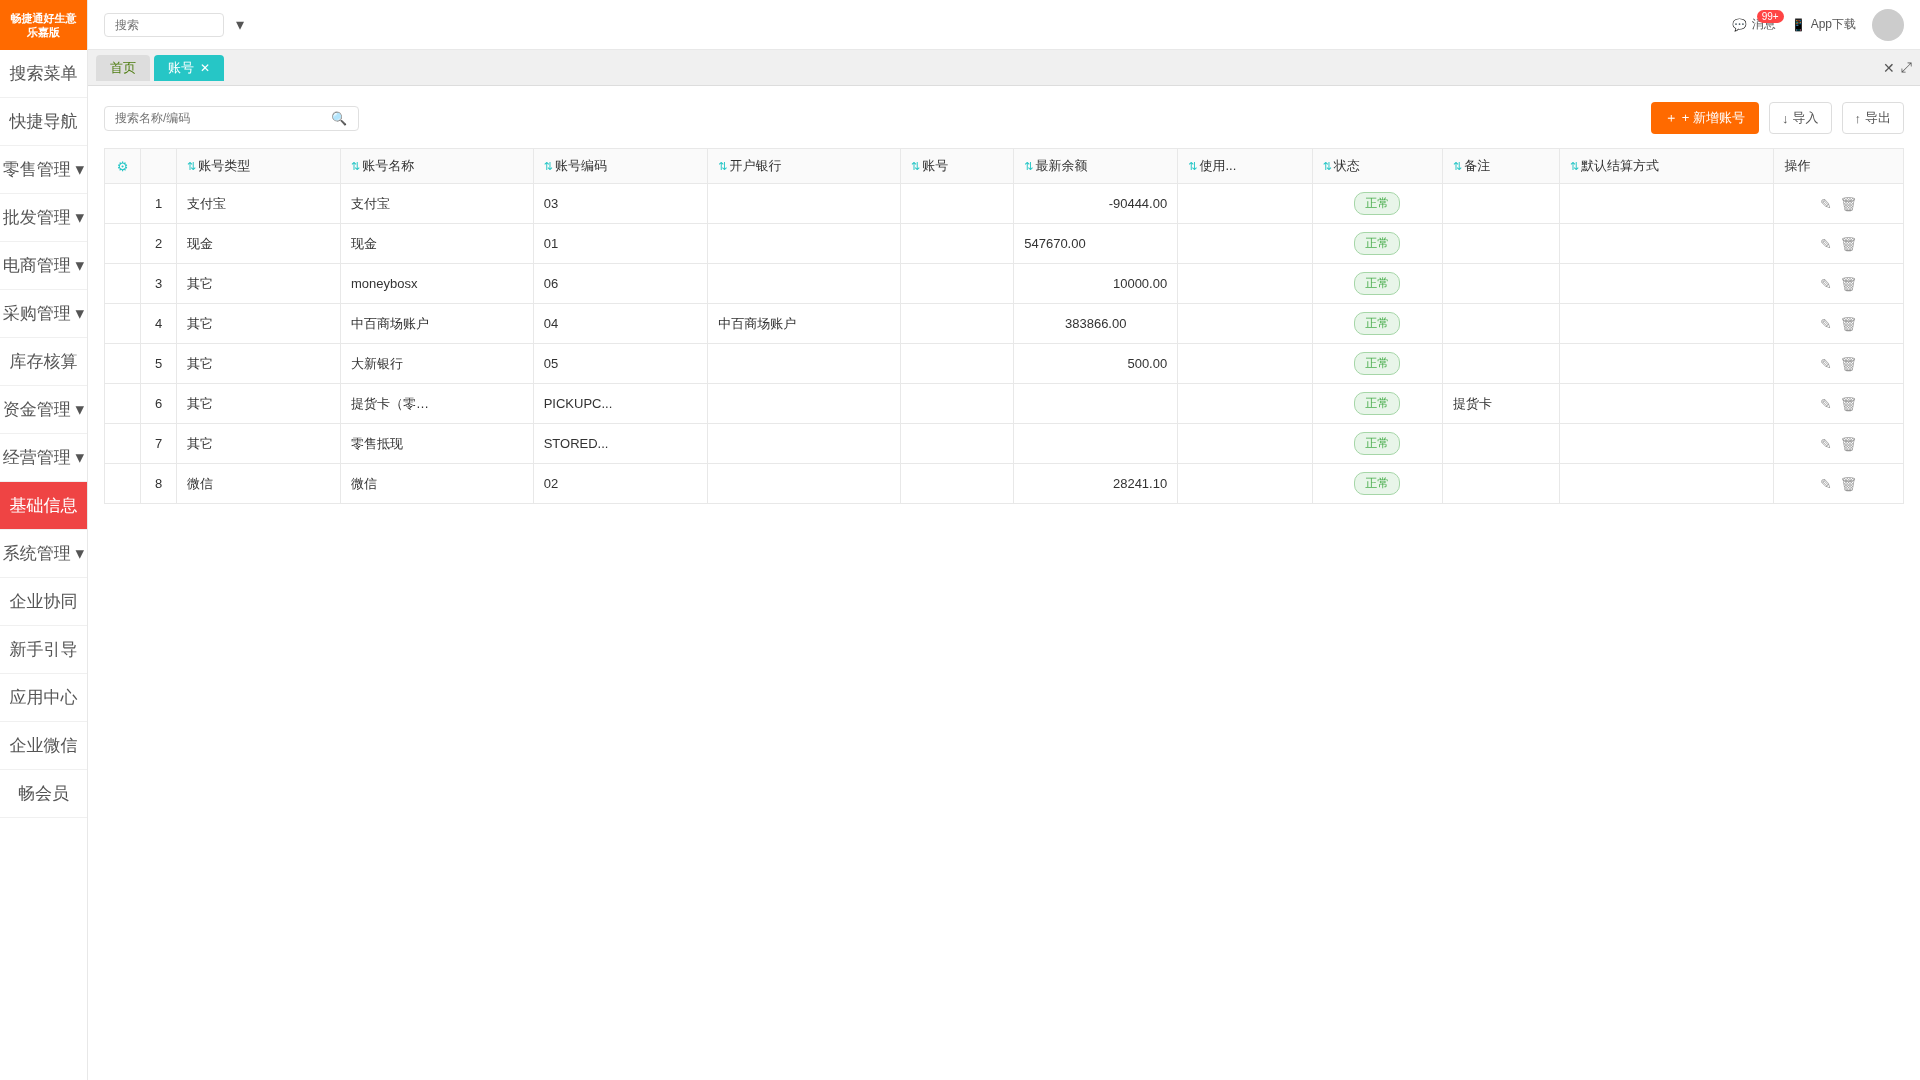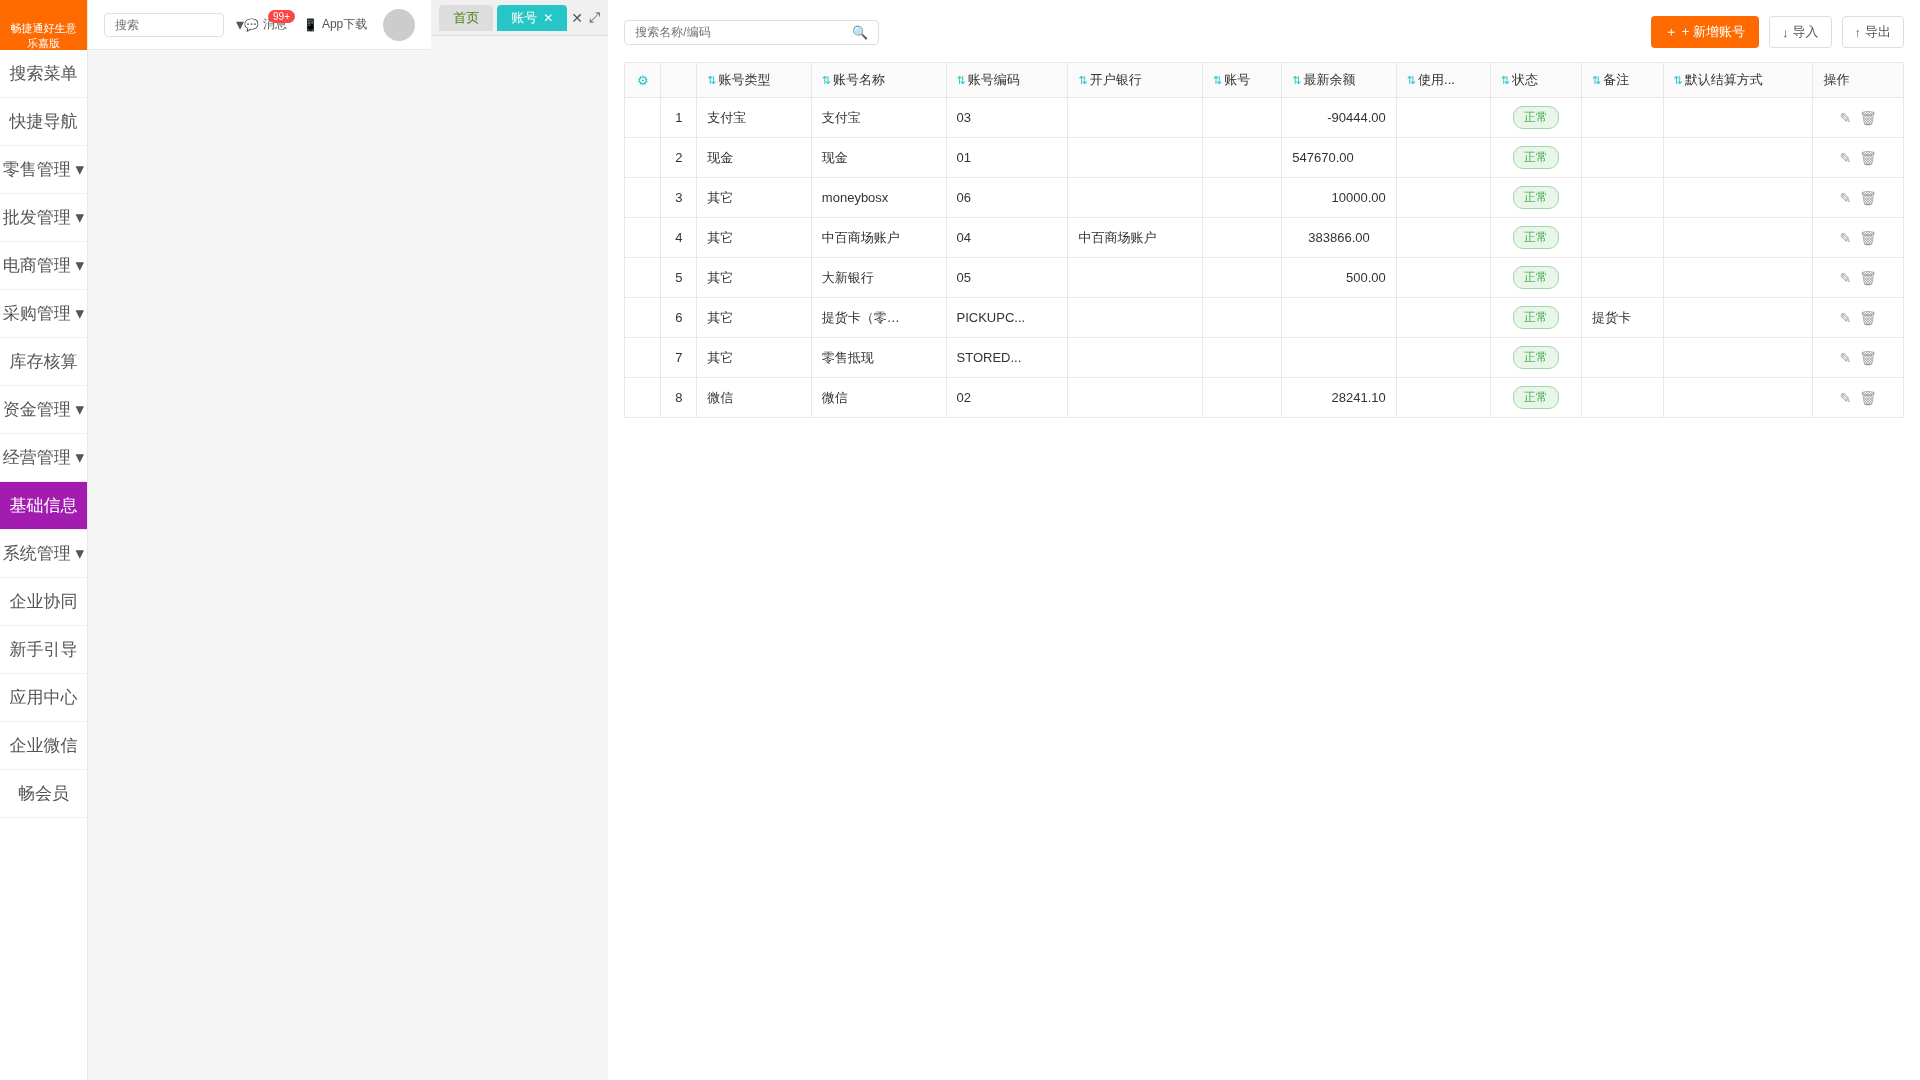--- a/index.html
+++ b/index.html
@@ -11,41 +11,42 @@
       background: #fff;
       display: flex;
       flex-direction: column;
       border-right: 1px solid #e8e8e8;
       flex-shrink: 0;
     }
     .sidebar-logo {
       height: 50px;
       background: #ff6a00;
       display: flex;
-      align-items: flex-end;
+      align-items: center;
       justify-content: center;
       color: #fff;
       font-size: 12px;
-      font-weight: normal;
+      font-weight: bold;
     }
     .sidebar-logo-text { color: #fff; font-size: 11px; text-align: center; line-height: 1.3; }
     .sidebar-item {
       padding: 12px 0;
       text-align: center;
       cursor: pointer;
       color: #555;
       font-size: 17px;
       border-bottom: 1px solid #f0f0f0;
     }
-    .sidebar-item.active { background: #a21caf; color: #fff; }
+    .sidebar-item.active { background: #ef4444; color: #fff; }
 
     
     .main {
       flex: 1;
       display: flex;
+      flex-direction: column;
       overflow: hidden;
     }
 
     
     .top-header {
       height: 50px;
       background: #fff;
       display: flex;
       align-items: center;
       justify-content: space-between;

